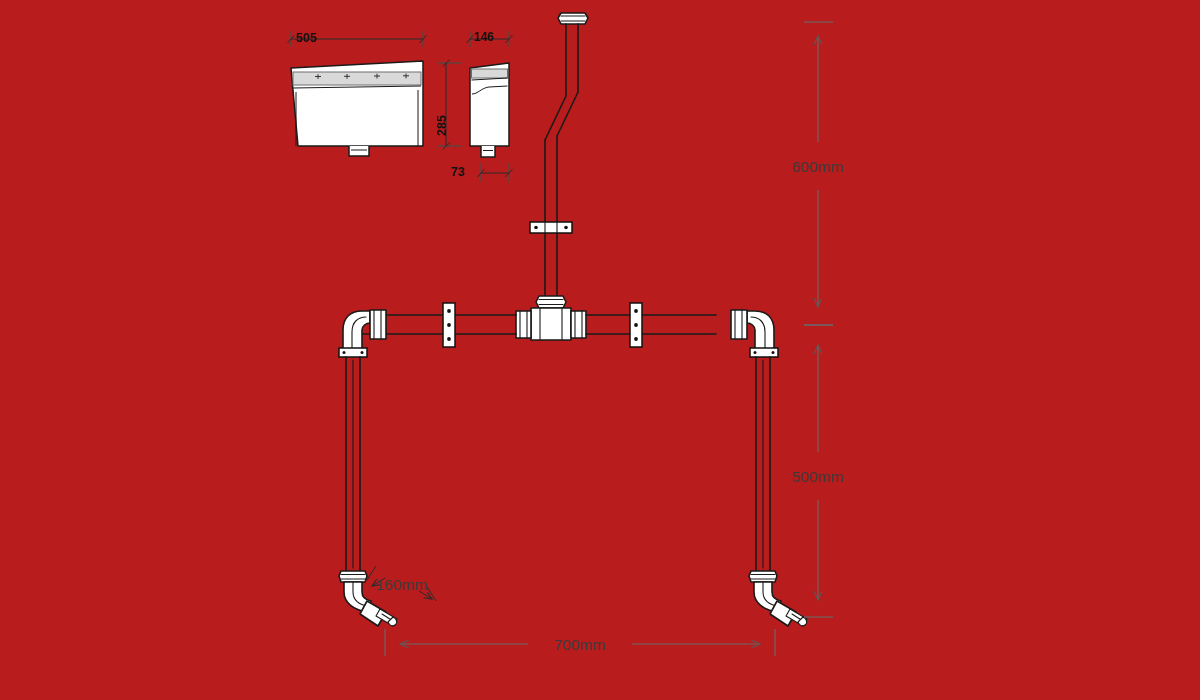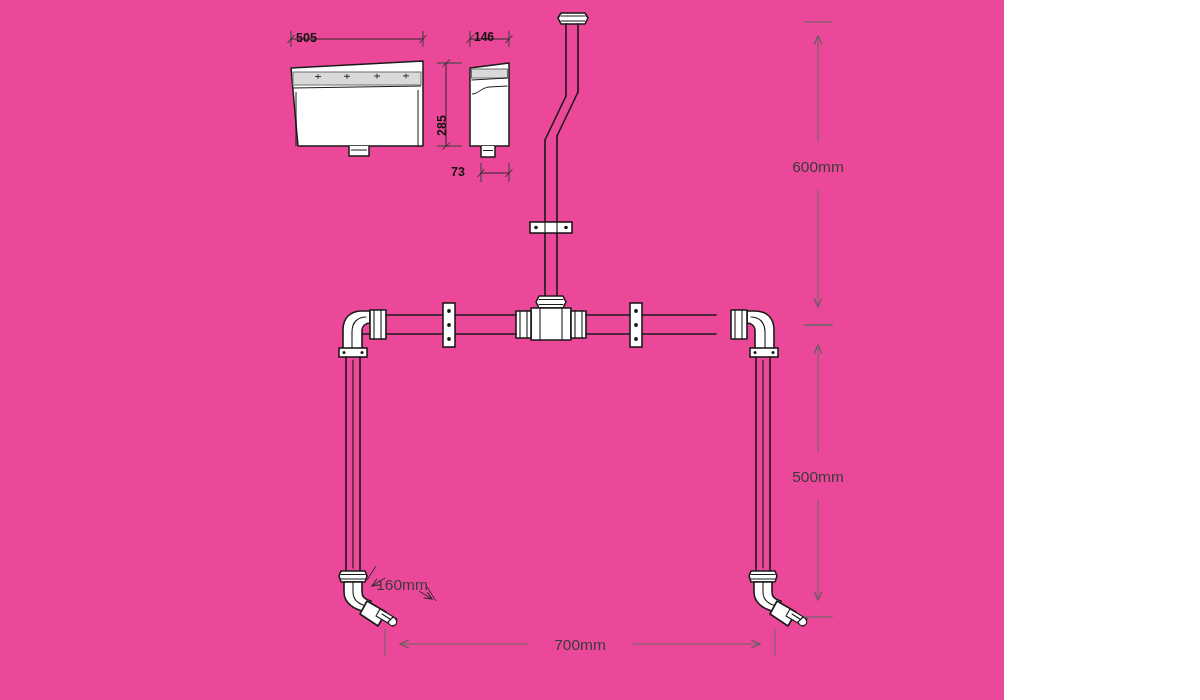--- a/index.html
+++ b/index.html
@@ -9,23 +9,23 @@
     background: #ffffff;
   }
   body {
     font-family: "Liberation Sans", sans-serif;
     width: 1200px;
     height: 700px;
     overflow: hidden;
   }
   #drawing-root {
     position: relative;
-    width: 1004px;
+    width: 1200px;
     height: 700px;
-    background: #ec4899;
+    background: #b91c1c;
   }
   svg.drawing {
     display: block;
     width: 1200px;
     height: 700px;
   }
   .dim-text {
     font-family: "Liberation Sans", sans-serif;
     fill: #3a3a3a;
   }

